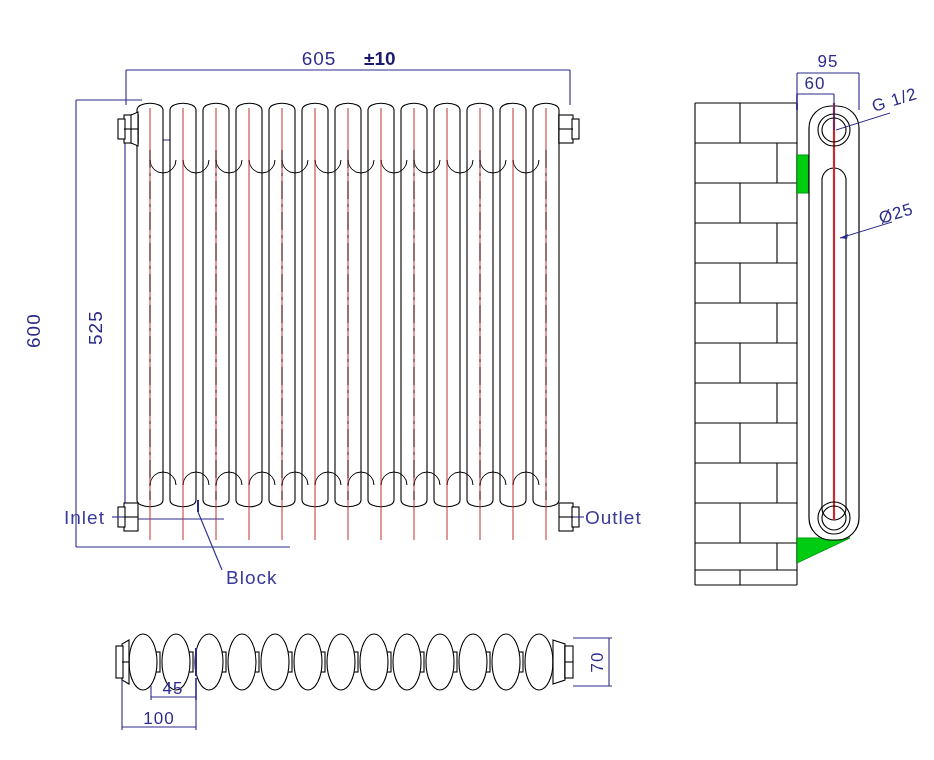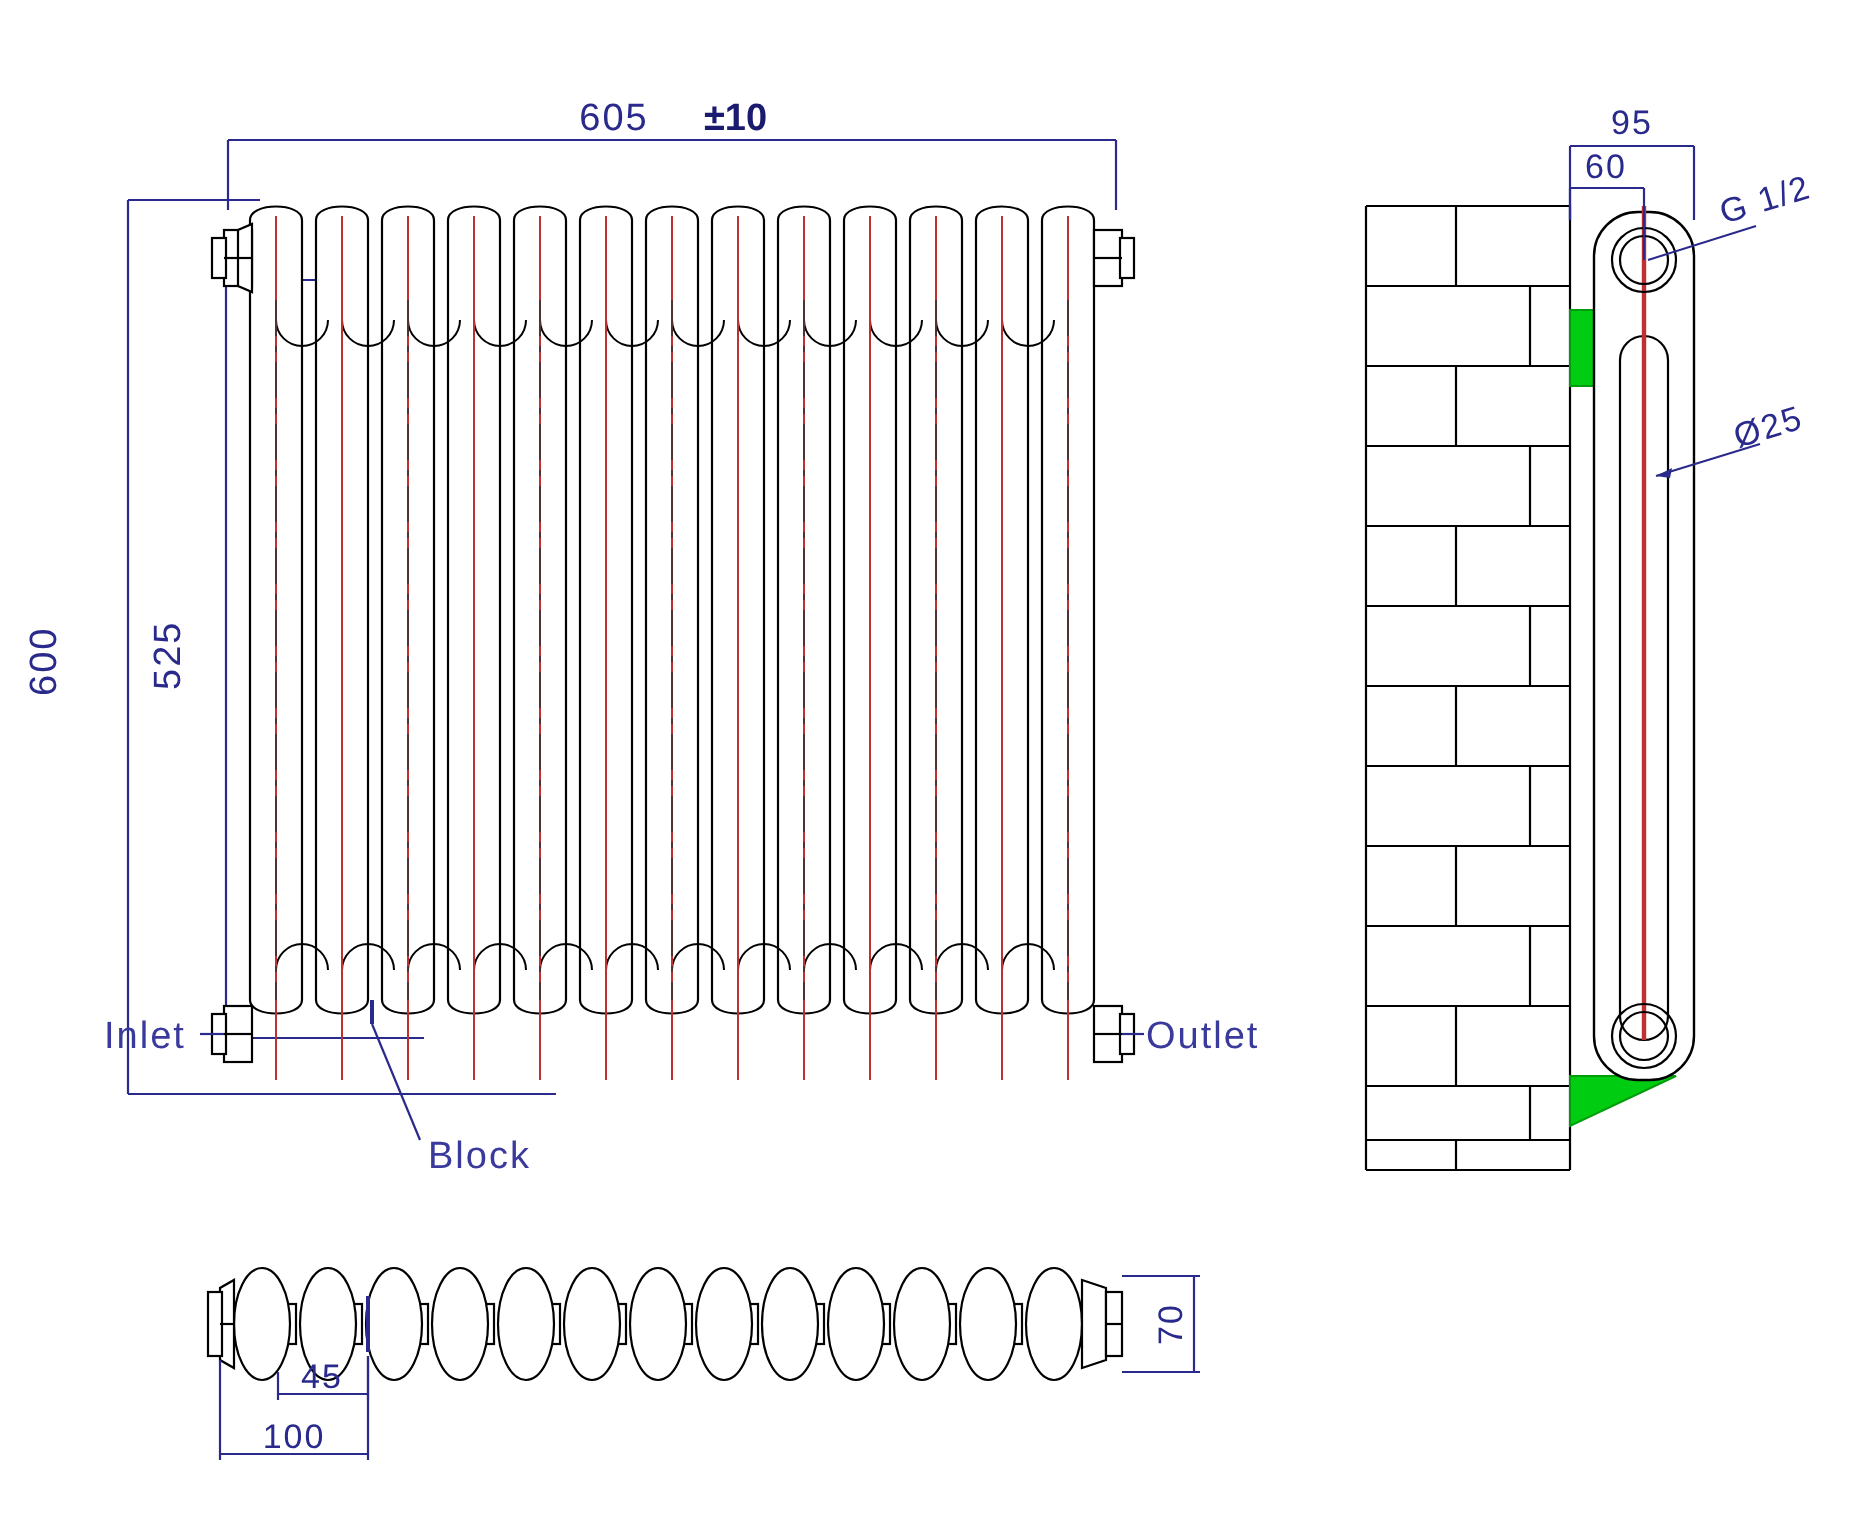--- a/index.html
+++ b/index.html
@@ -1,17 +1,17 @@
 <!DOCTYPE html>
 <html><head>
 <meta charset="utf-8">
 <style>
   html,body{margin:0;padding:0;background:#ffffff;}
   body{width:934px;height:760px;overflow:hidden;font-family:"Liberation Sans",sans-serif;}
-  #stage{position:relative;width:749px;height:760px;background:#fff;}
+  #stage{position:relative;width:749px;height:760px;background:#fff;padding-left:12px;}
   svg{display:block;}
   .dimtext{font-family:"Liberation Sans",sans-serif;fill:#2a2a8c;font-size:19px;letter-spacing:1px;}
   .dimtext-b{font-family:"Liberation Sans",sans-serif;fill:#1a1a6e;font-size:19px;font-weight:bold;}
   .labeltext{font-family:"Liberation Sans",sans-serif;fill:#3a3a9c;font-size:19px;letter-spacing:1px;}
   .smalldim{font-family:"Liberation Sans",sans-serif;fill:#2a2a8c;font-size:17px;letter-spacing:1px;}
 </style>
 </head>
 <body>
 
 <div id="stage">

